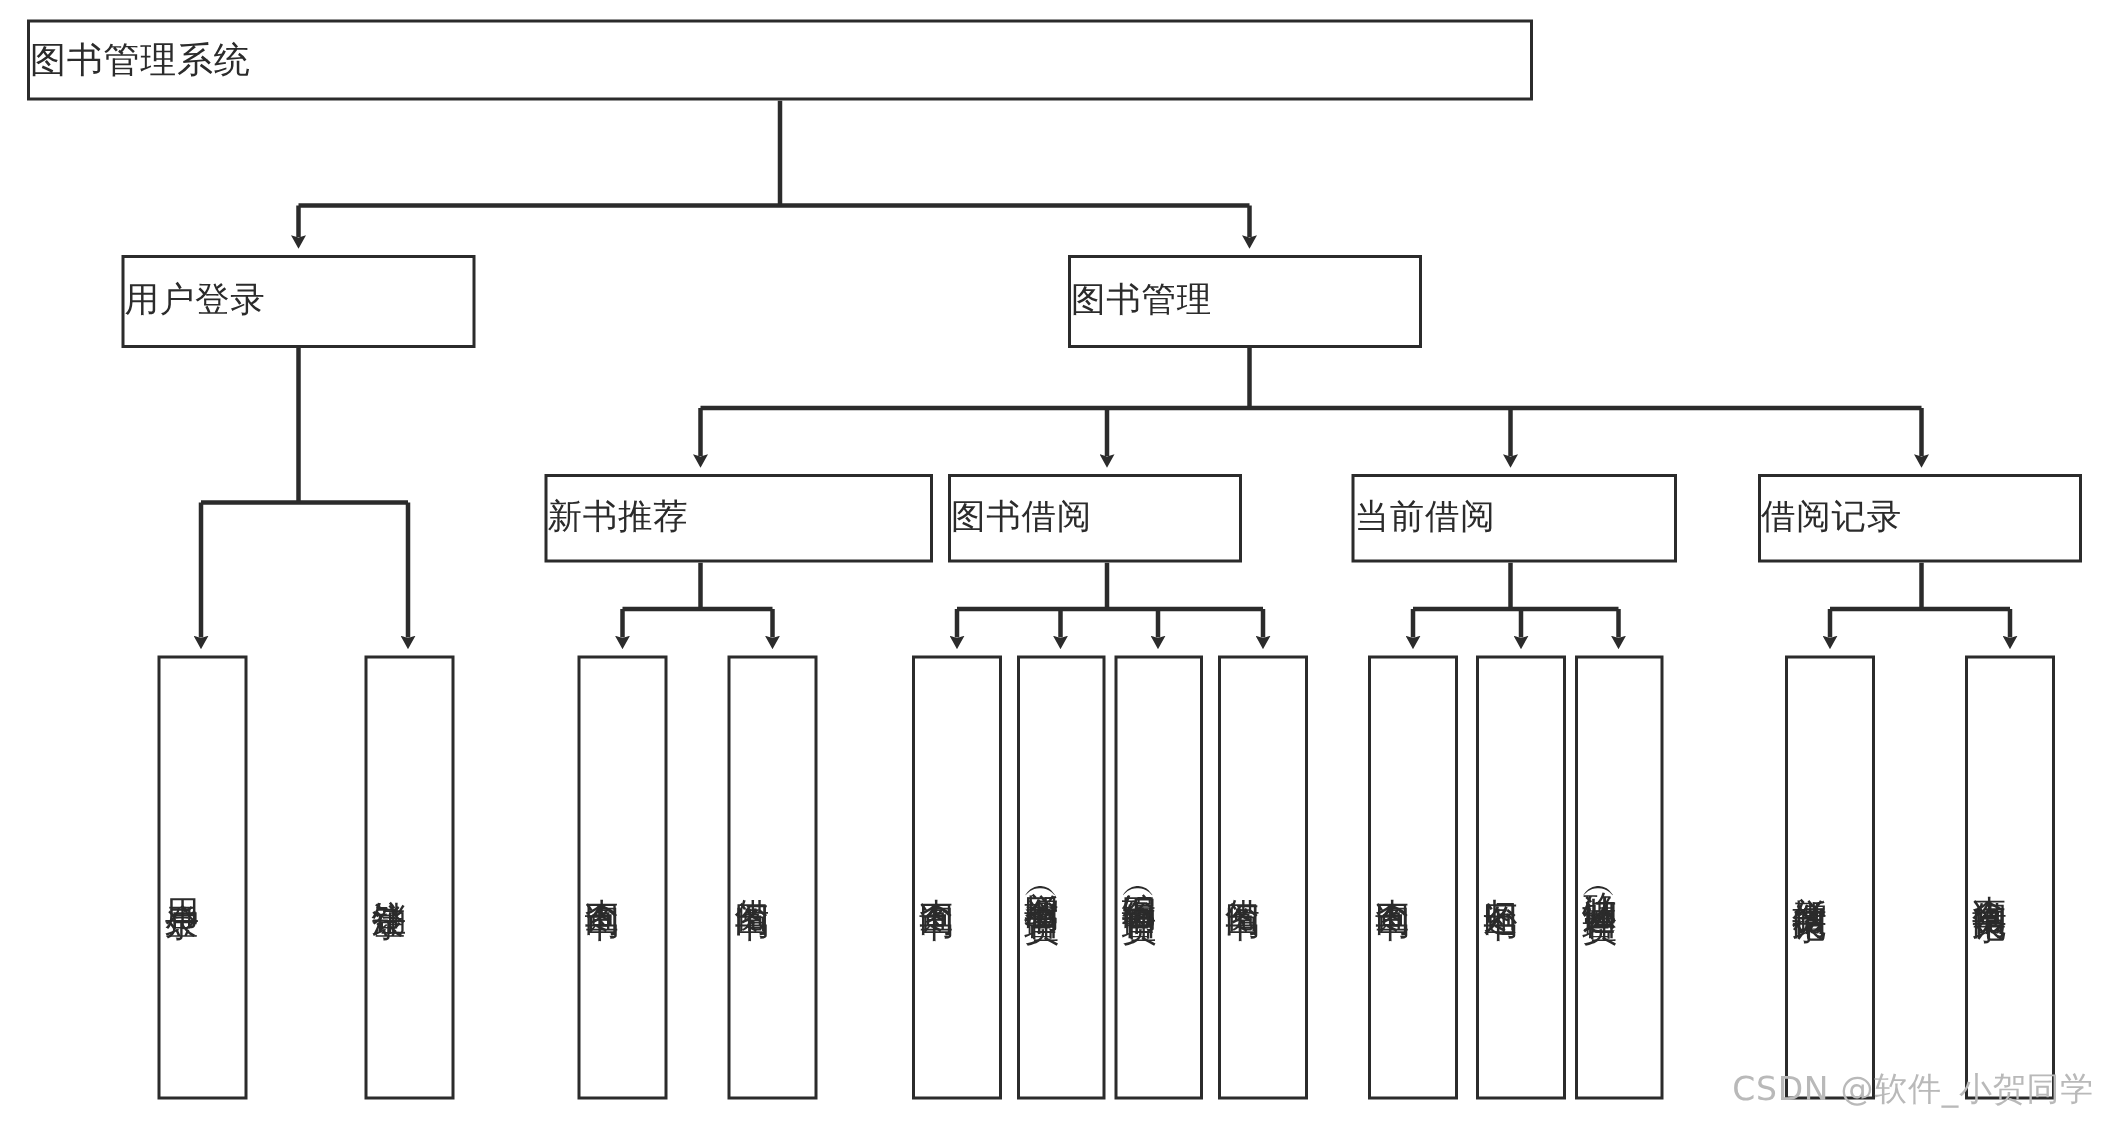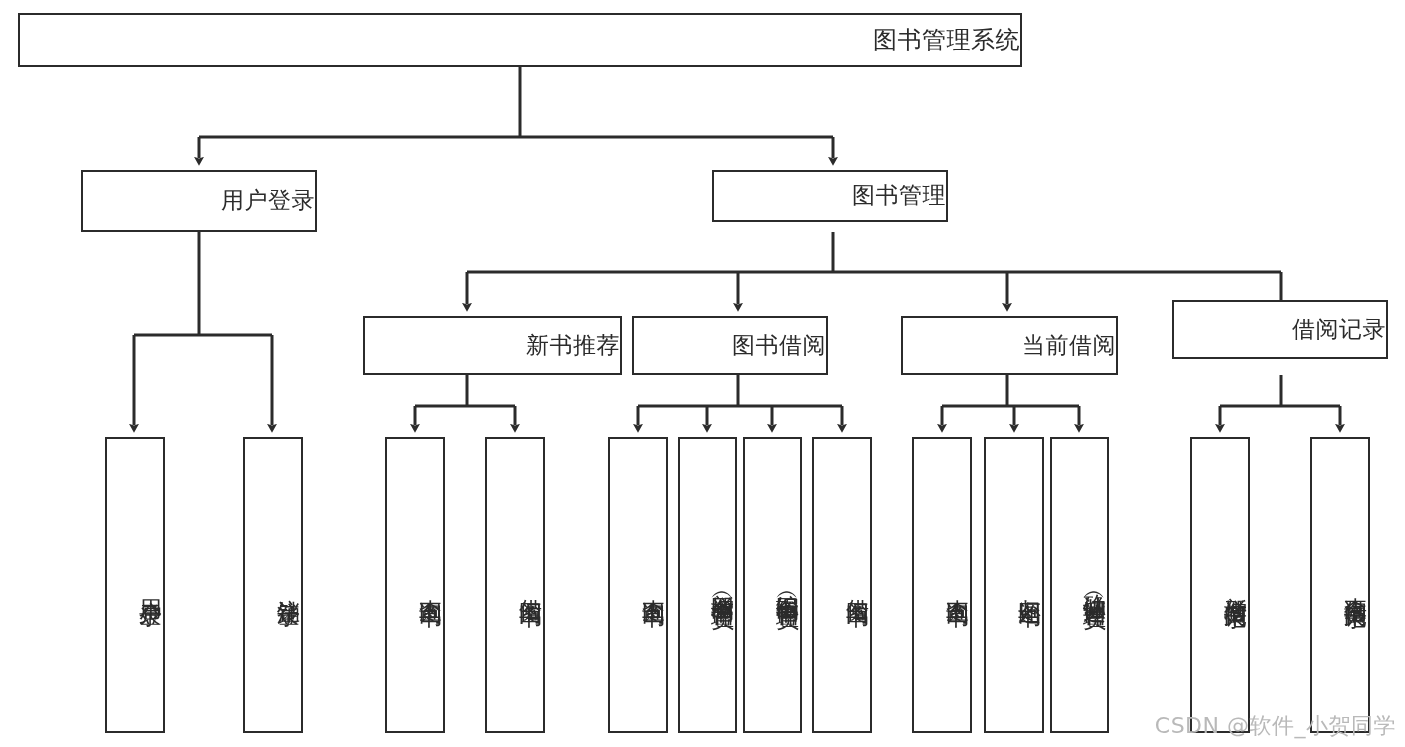--- a/index.html
+++ b/index.html
@@ -26,21 +26,21 @@
     height: 747px;
     pointer-events: none;
   }
   .node {
     position: absolute;
     box-sizing: border-box;
     background: #ffffff;
     border: 2.5px solid #2b2b2b;
     display: flex;
     align-items: center;
-    justify-content: flex-end;
+    justify-content: flex-start;
     color: #2b2b2b;
   }
   .node-h {
     font-size: 23px;
     letter-spacing: 0.5px;
     line-height: 1.1;
     white-space: nowrap;
   }
   .node-v {
     writing-mode: vertical-rl;
@@ -120,34 +120,34 @@
     </g>
   </svg>
 
   <div class="node node-root" style="left:18px; top:13px; width:1004px; height:54px;">
     <span class="node-h">图书管理系统</span>
   </div>
 
   <div class="node" style="left:81px; top:170px; width:236px; height:62px;">
     <span class="node-h">用户登录</span>
   </div>
-  <div class="node" style="left:712px; top:170px; width:236px; height:52px;">
+  <div class="node" style="left:712px; top:170px; width:236px; height:62px;">
     <span class="node-h">图书管理</span>
   </div>
 
   <div class="node" style="left:363px; top:316px; width:259px; height:59px;">
     <span class="node-h">新书推荐</span>
   </div>
   <div class="node" style="left:632px; top:316px; width:196px; height:59px;">
     <span class="node-h">图书借阅</span>
   </div>
   <div class="node" style="left:901px; top:316px; width:217px; height:59px;">
     <span class="node-h">当前借阅</span>
   </div>
-  <div class="node" style="left:1172px; top:300px; width:216px; height:59px;">
+  <div class="node" style="left:1172px; top:316px; width:216px; height:59px;">
     <span class="node-h">借阅记录</span>
   </div>
 
   <div class="node" style="left:105px; top:437px; width:60px; height:296px;">
     <span class="node-v">用户登录</span>
   </div>
   <div class="node" style="left:243px; top:437px; width:60px; height:296px;">
     <span class="node-v">注销登录</span>
   </div>
 

